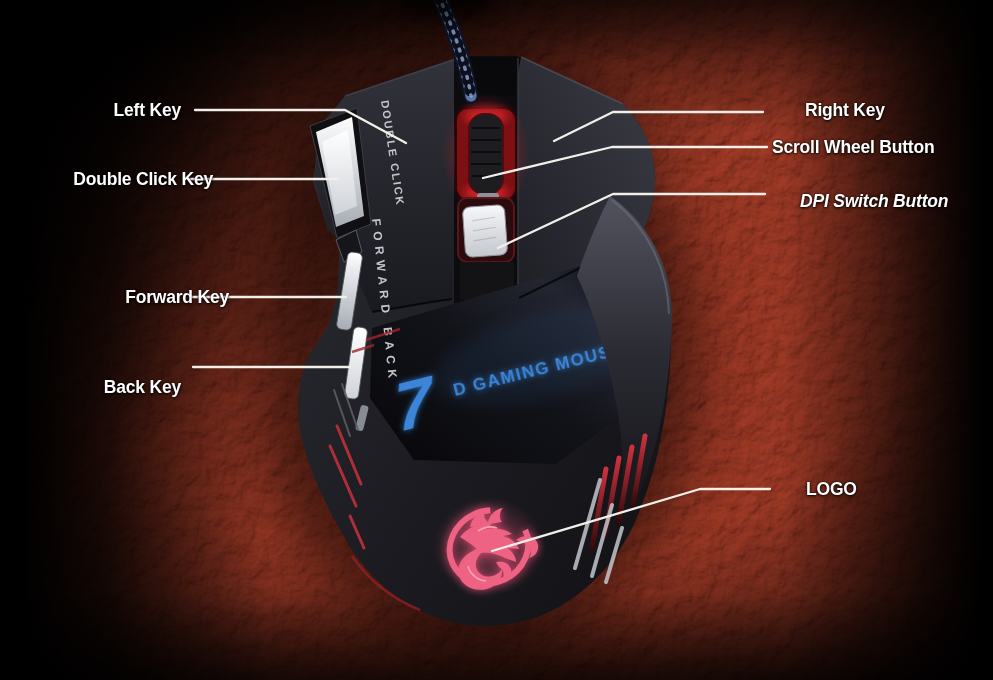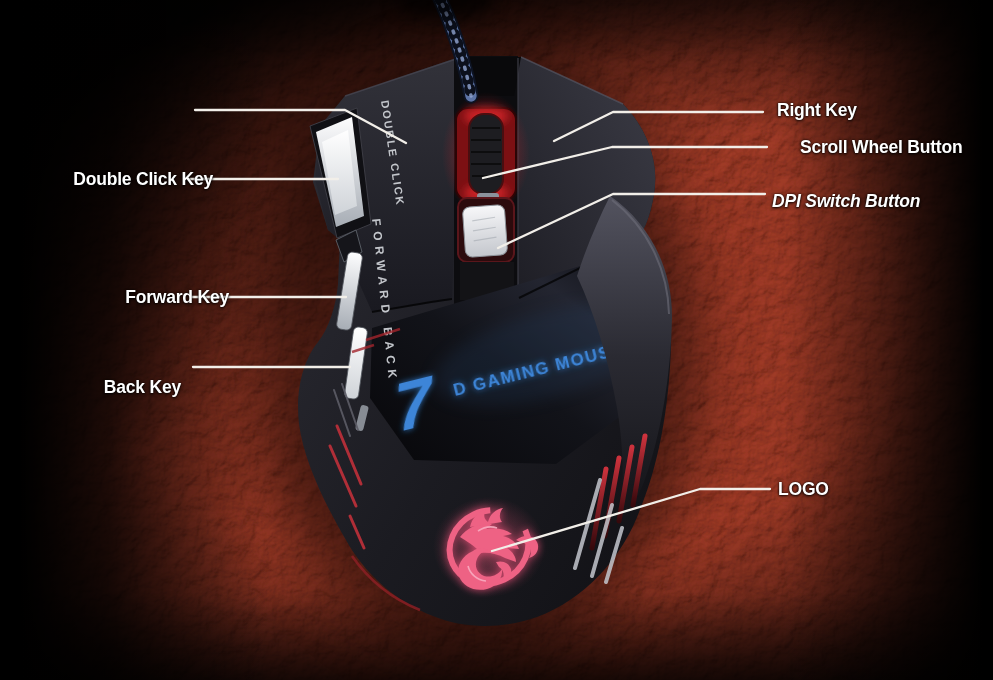--- a/index.html
+++ b/index.html
@@ -12,21 +12,21 @@
       linear-gradient(270deg,#000 1%,rgba(0,0,0,.72) 7%,rgba(0,0,0,0) 21%),
       linear-gradient(153deg,rgba(0,0,0,.96) 10%,rgba(0,0,0,.55) 26%,rgba(0,0,0,0) 44%),
       linear-gradient(0deg,rgba(0,0,0,.72) 0%,rgba(0,0,0,0) 13%),
       linear-gradient(180deg,rgba(0,0,0,.45) 0%,rgba(0,0,0,0) 9%),
       radial-gradient(ellipse 78% 72% at 49% 47%, rgba(0,0,0,0) 52%, rgba(0,0,0,.45) 76%, rgba(0,0,0,.82) 96%);
   }
   .label{position:absolute;font-weight:700;font-size:17.5px;line-height:19px;letter-spacing:-.2px;
          color:#fff;white-space:nowrap;
          text-shadow:0 1px 3px rgba(0,0,0,.95),0 0 2px rgba(0,0,0,.8);}
   .label.l{left:0;width:181px;text-align:right;}
-  .label.r{text-align:left;}
+  .label.r{text-align:left;margin-left:28px;}
 </style>
 </head>
 <body>
 
 <div class="stage">
 
   <svg class="bg" width="993" height="680" viewBox="0 0 993 680">
     <defs>
       <filter id="leatherF" x="0" y="0" width="100%" height="100%">
         <feTurbulence type="fractalNoise" baseFrequency="0.06" numOctaves="4" seed="7" result="n"></feTurbulence>
@@ -234,21 +234,22 @@
       <polyline points="190,179 338,179"></polyline>
       <polyline points="190,297 346,297"></polyline>
       <polyline points="193,367 350,367"></polyline>
       <polyline points="763,112 613,112 554,141"></polyline>
       <polyline points="767,147 612,147 483,178"></polyline>
       <polyline points="765,194 613,194 498,248"></polyline>
       <polyline points="770,489 700,489 492,551"></polyline>
     </g>
   </svg>
 
+  <div class="label l" style="top:101px;">Left Key</div>
   <div class="label l" style="top:170px;padding-left:32px;">Double Click Key</div>
   <div class="label l" style="top:288px;margin-left:48px;">Forward Key</div>
   <div class="label l" style="top:358px;margin-top:20px;">Back Key</div>
 
   <div class="label r" style="left:777px;top:101px;">Right Key</div>
-  <div class="label r" style="left:800px;top:138px;">Scroll Wheel Button</div>
+  <div class="label r" style="left:744px;top:138px;">Scroll Wheel Button</div>
   <div class="label r" style="left:772px;top:192px;font-style:italic;">DPI Switch Button</div>
   <div class="label r" style="left:778px;top:480px;text-align:right;">LOGO</div>
 </div>
 
 </body></html>

